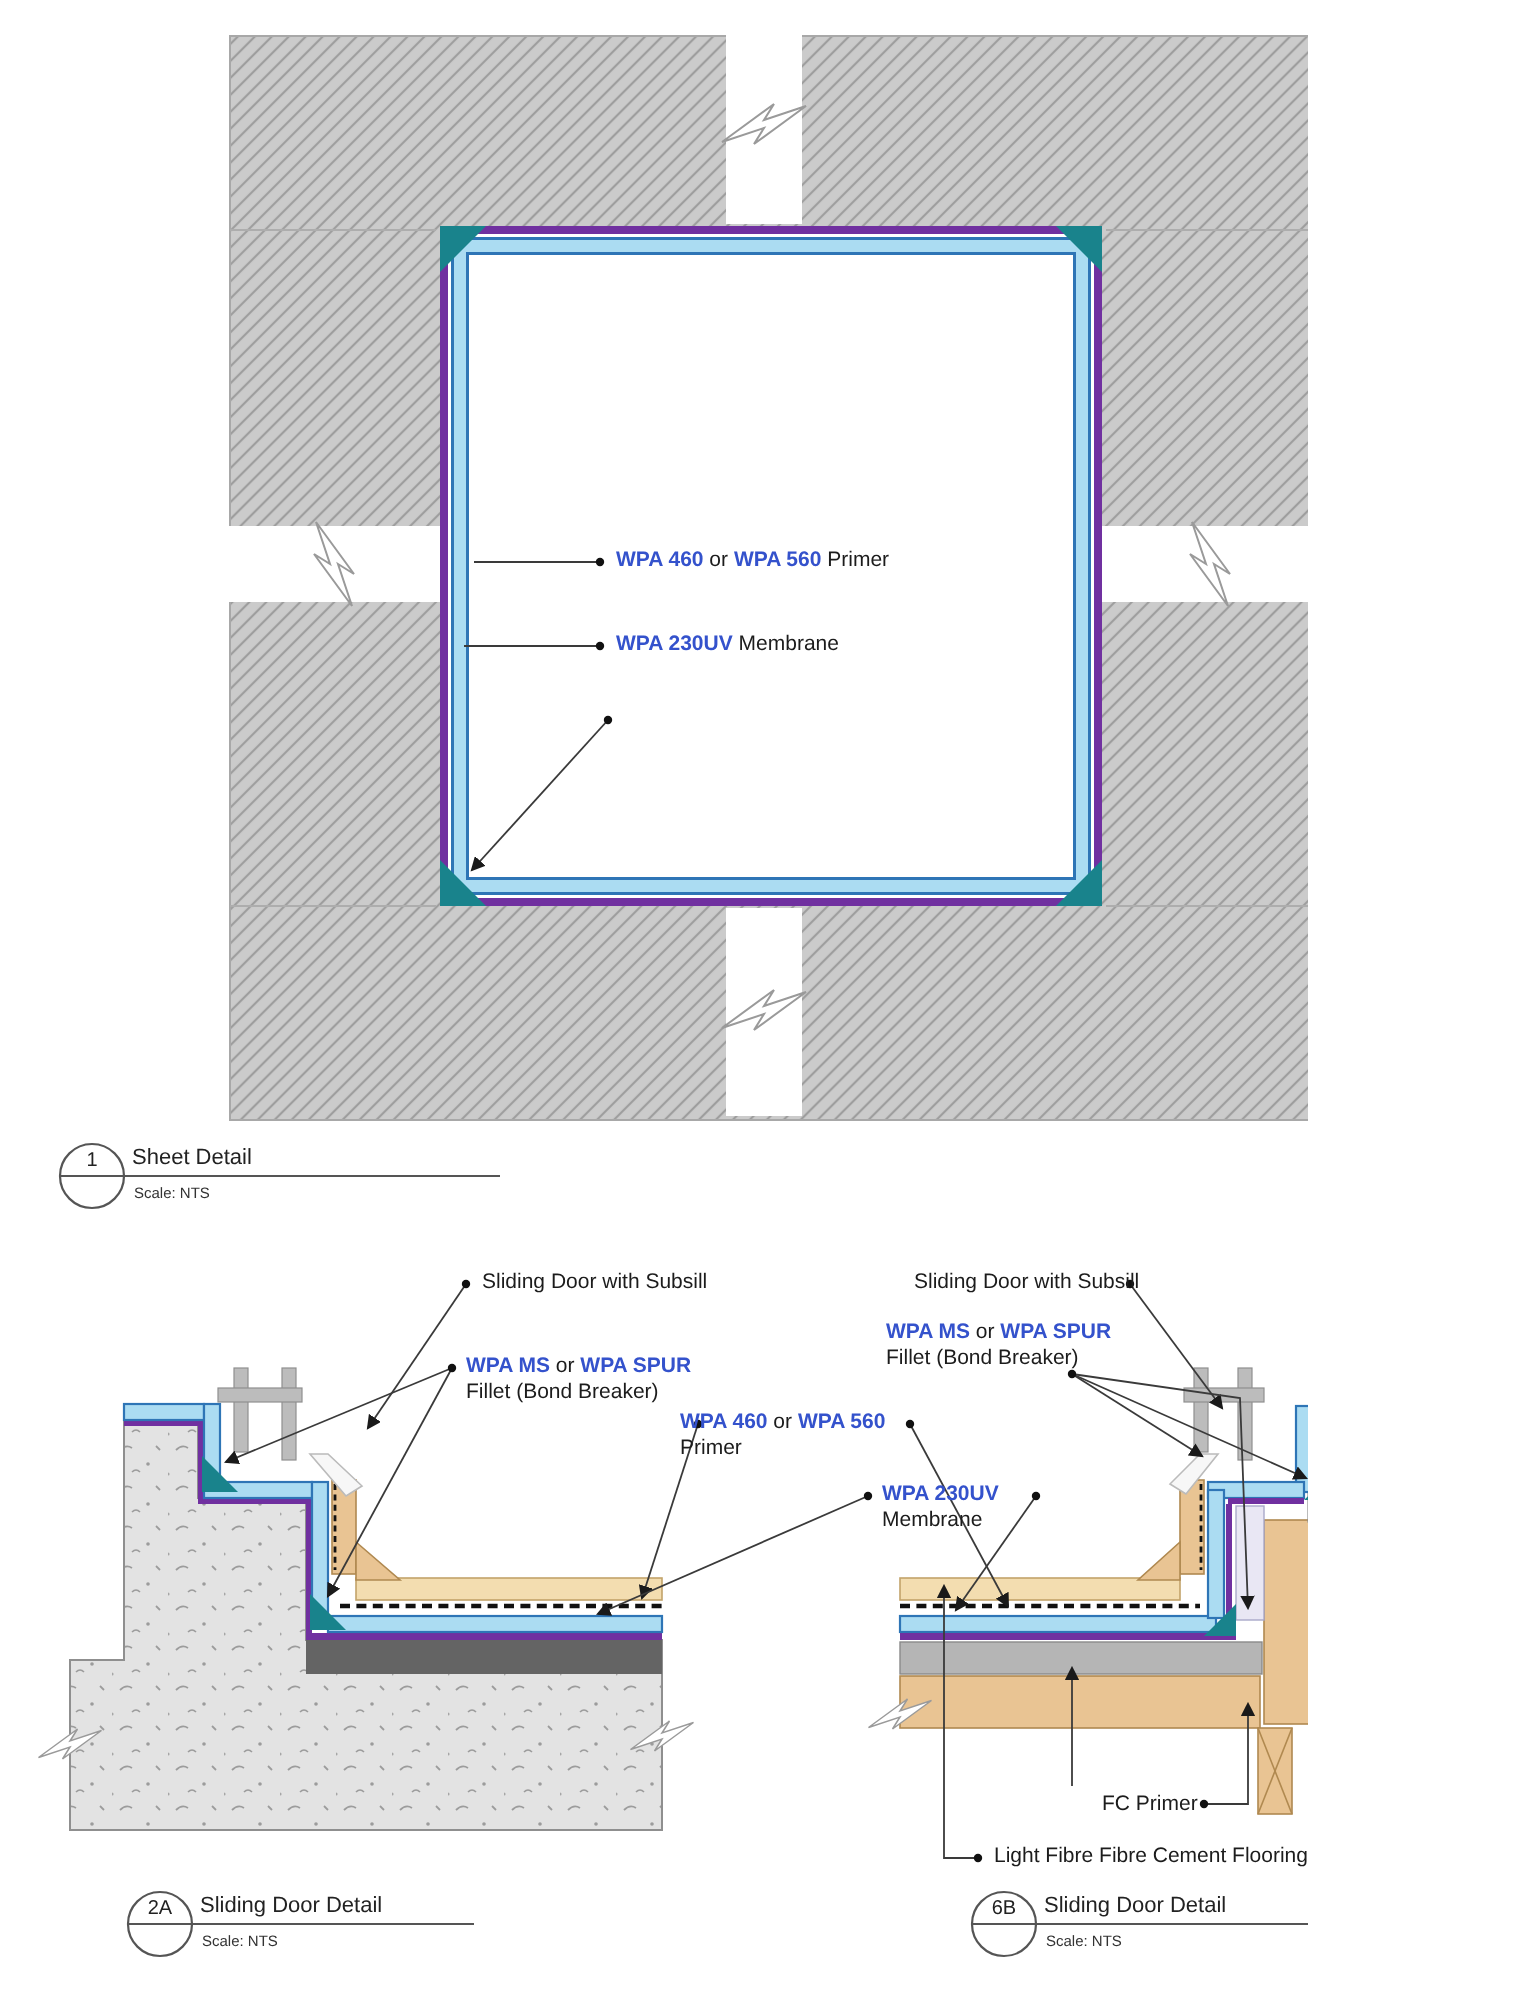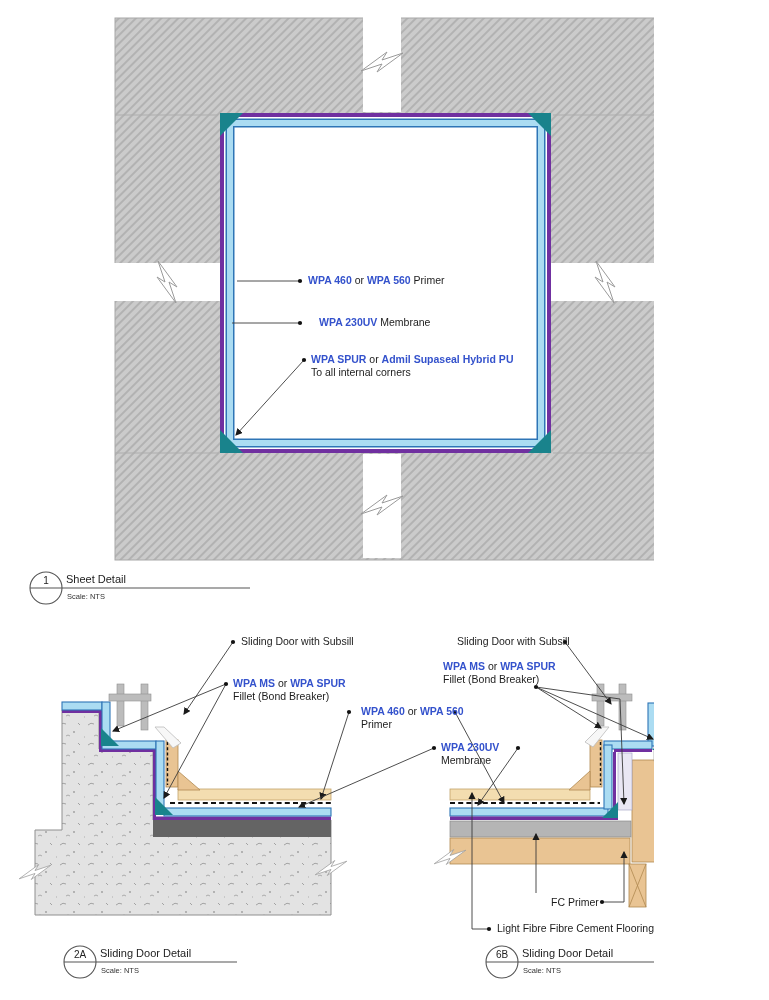--- a/index.html
+++ b/index.html
@@ -207,36 +207,32 @@
     <line class="ttl" x1="64" y1="962" x2="237" y2="962"></line>
     <circle class="ttl" cx="80" cy="962" r="16"></circle>
     <line class="ttl" x1="486" y1="962" x2="662" y2="962"></line>
     <circle class="ttl" cx="502" cy="962" r="16"></circle>
   </g>
 </svg>
 
 <div class="lbl" style="left:308px;top:274px">
   <span class="l1"><span class="blu">WPA 460</span><span> or </span><span class="blu">WPA 560</span><span> Primer</span></span>
 </div>
-<div class="lbl" style="left:319px;top:316px">
+<div class="lbl" style="left:308px;top:316px">
   <span class="l1"><span class="blu">WPA 230UV</span><span> Membrane</span></span>
-</div>
-<div class="lbl" style="left:311px;top:353px">
-  <span class="l1"><span class="blu">WPA SPUR</span><span> or </span><span class="blu">Admil Supaseal Hybrid PU</span></span>
-  <span class="l2">To all internal corners</span>
 </div>
 
 <div class="lbl" style="left:241px;top:635px">
   <span class="l1">Sliding Door with Subsill</span>
 </div>
 <div class="lbl" style="left:233px;top:677px">
   <span class="l1"><span class="blu">WPA MS</span><span> or </span><span class="blu">WPA SPUR</span></span>
   <span class="l2">Fillet (Bond Breaker)</span>
 </div>
-<div class="lbl" style="left:361px;top:705px">
+<div class="lbl" style="left:340px;top:705px">
   <span class="l1"><span class="blu">WPA 460</span><span> or </span><span class="blu">WPA 560</span></span>
   <span class="l2">Primer</span>
 </div>
 <div class="lbl" style="left:441px;top:741px">
   <span class="l1"><span class="blu">WPA 230UV</span></span>
   <span class="l2">Membrane</span>
 </div>
 <div class="lbl" style="left:457px;top:635px">
   <span class="l1">Sliding Door with Subsill</span>
 </div>

